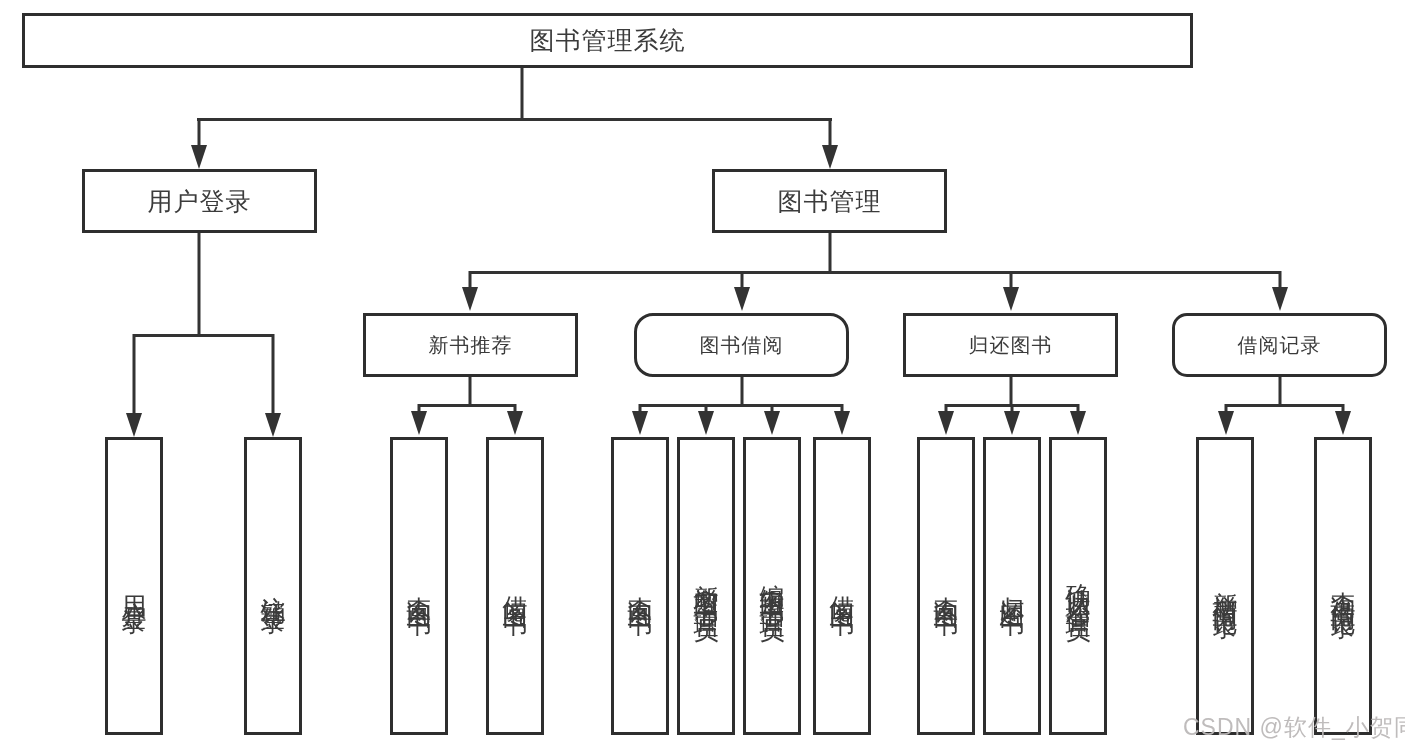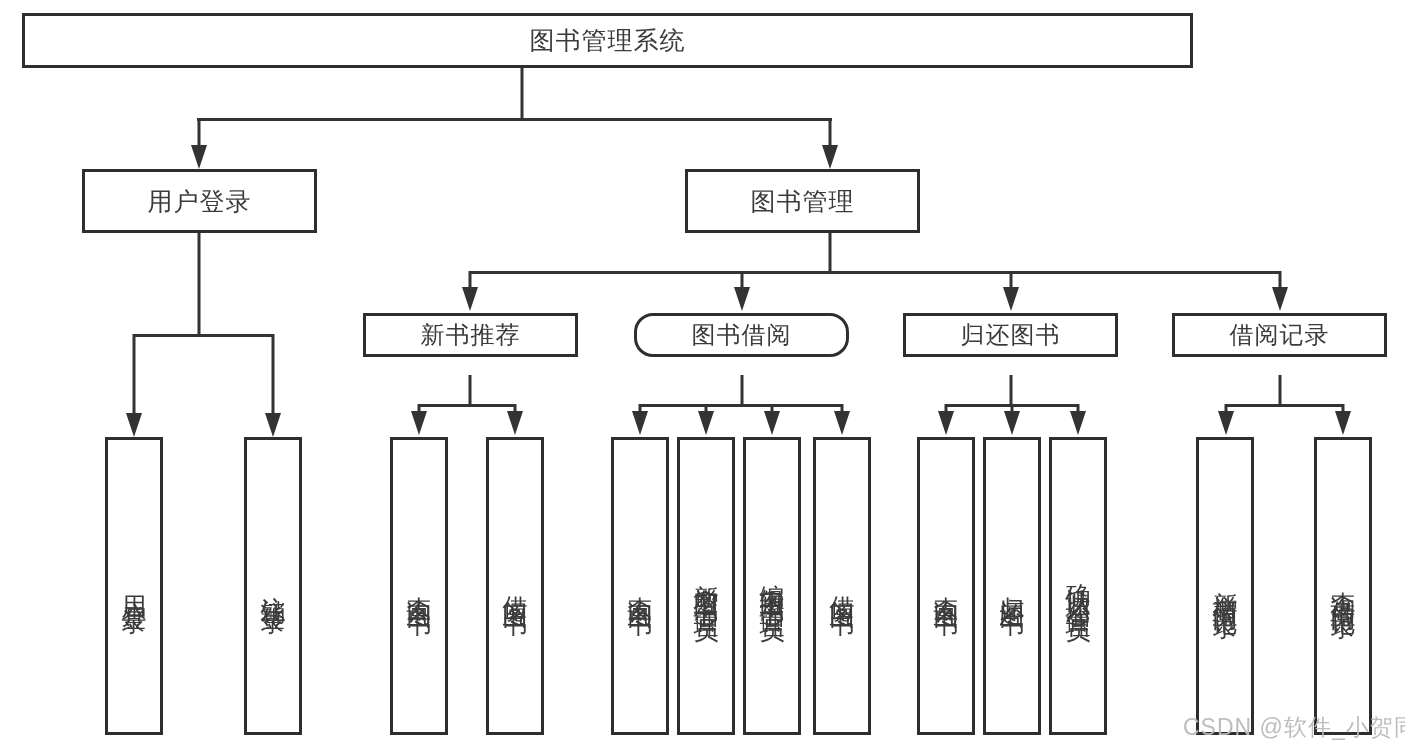--- a/index.html
+++ b/index.html
@@ -32,22 +32,22 @@
     letter-spacing: 1px;
   }
   .hnode2 {
     top: 169px;
     width: 235px; height: 64px;
     font-size: 25px;
     letter-spacing: 1px;
   }
   .hnode3 {
     top: 313px;
-    width: 215px; height: 44px;
-    font-size: 24px;
+    width: 215px; height: 64px;
+    font-size: 20px;
     letter-spacing: 1px;
   }
   .vnode {
     top: 437px;
     width: 58px; height: 298px;
     font-size: 25px;
   }
   .vnode .vtext {
     writing-mode: vertical-rl;
     letter-spacing: 5px;
@@ -114,34 +114,34 @@
       </g>
   </svg>
 
   <div class="node node-root">
     <span>图书管理系统</span>
   </div>
 
   <div class="node hnode2" style="left:82px;">
     <span>用户登录</span>
   </div>
-  <div class="node hnode2" style="left:685px;">
+  <div class="node hnode2" style="left:712px;">
     <span>图书管理</span>
   </div>
 
   <div class="node hnode3" style="left:363px;">
     <span>新书推荐</span>
   </div>
   <div class="node hnode3" style="left:634px;border-radius:19px;">
     <span>图书借阅</span>
   </div>
   <div class="node hnode3" style="left:903px;">
     <span>归还图书</span>
   </div>
-  <div class="node hnode3" style="left:1172px;">
+  <div class="node hnode3" style="left:1172px;border-radius:15px;">
     <span>借阅记录</span>
   </div>
 
   <div class="node vnode" style="left:105px;">
     <span class="vtext">用户登录</span>
   </div>
   <div class="node vnode" style="left:244px;">
     <span class="vtext">注销登录</span>
   </div>
 

